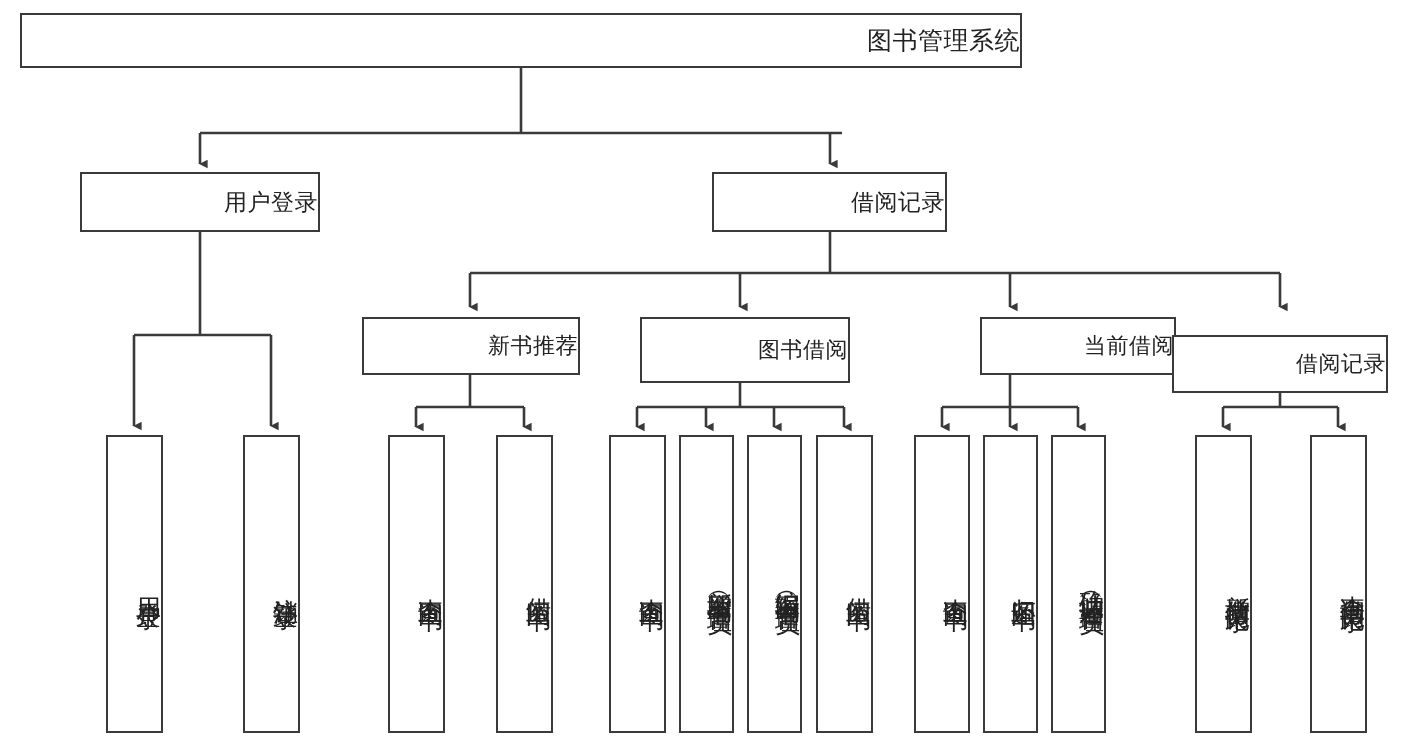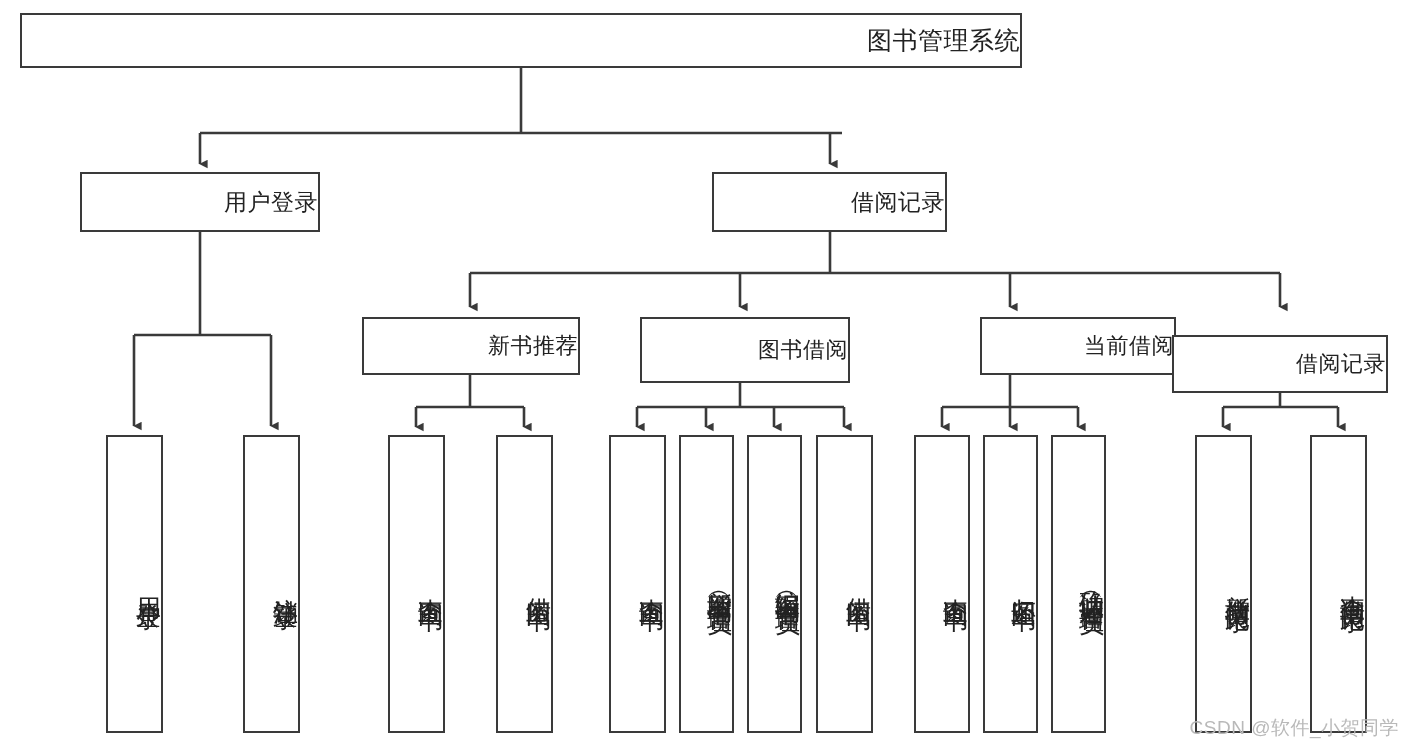--- a/index.html
+++ b/index.html
@@ -180,15 +180,14 @@
     <span class="node-label">确认归还（管理员）</span>
   </div>
 
   <div class="node leaf" style="left:1195px; top:435px; width:57px; height:298px;">
     <span class="node-label">新增借阅记录</span>
   </div>
   <div class="node leaf" style="left:1310px; top:435px; width:57px; height:298px;">
     <span class="node-label">查询借阅记录</span>
   </div>
 
-  <div class="watermark">CSDN @软件_小贺同学</div>
 
 </div>
 
 </body></html>

